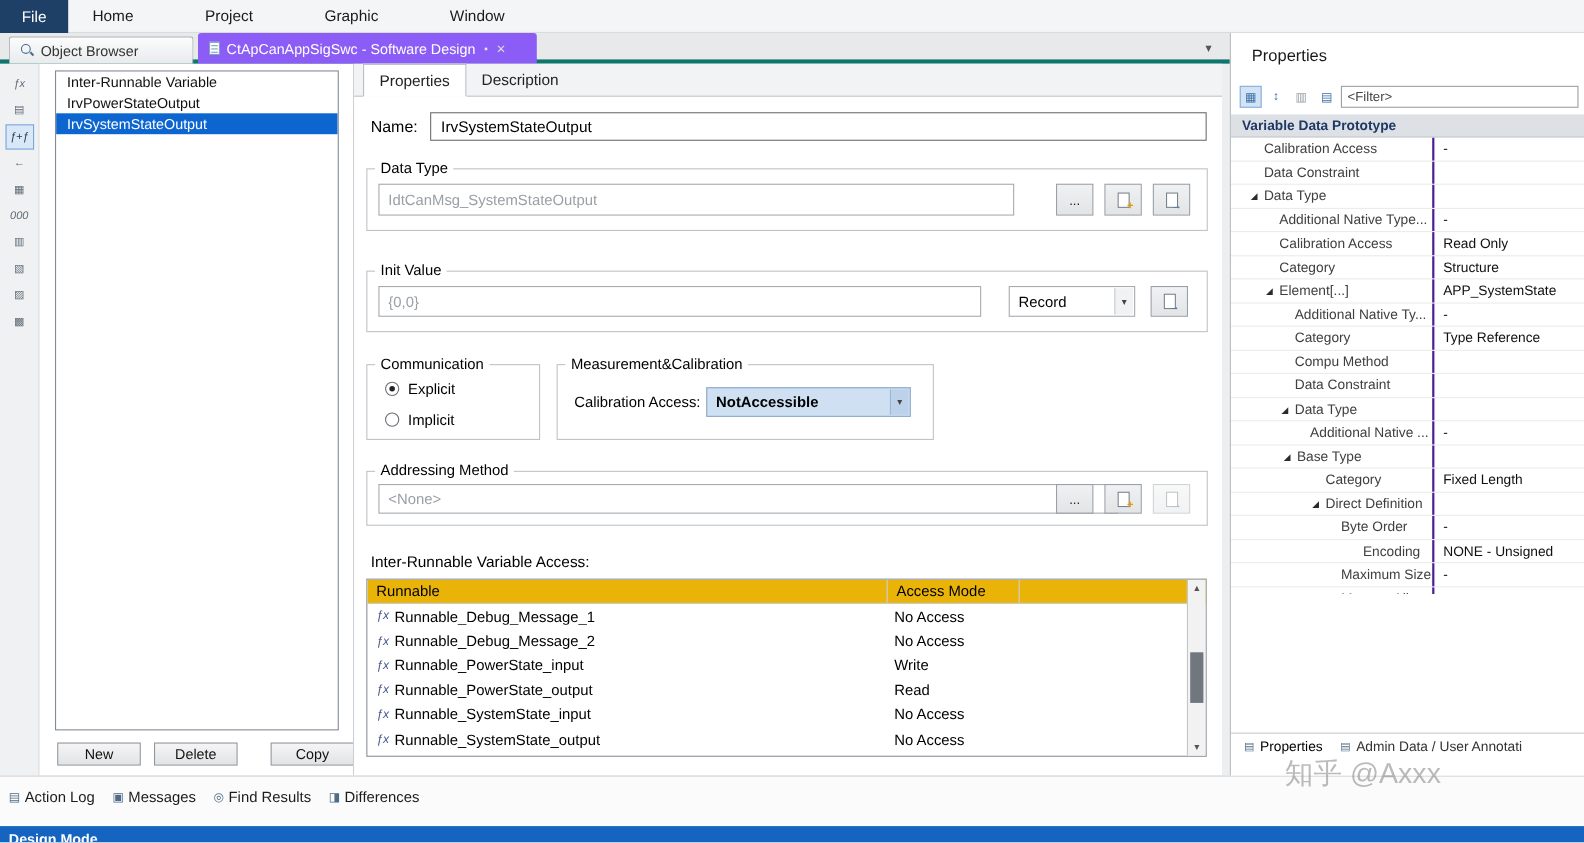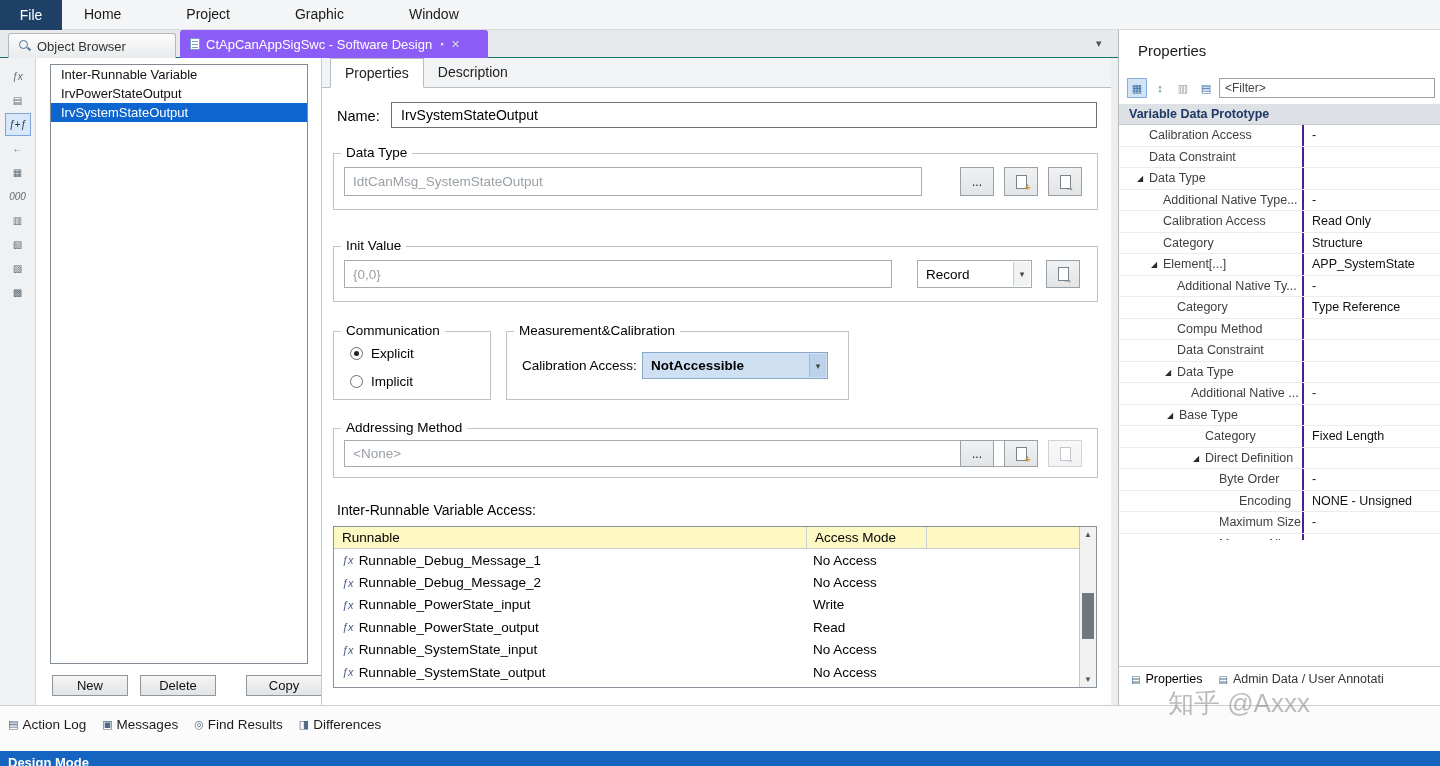--- a/index.html
+++ b/index.html
@@ -7,21 +7,21 @@
   body { font-family:"Liberation Sans","DejaVu Sans",sans-serif; background:#fff; position:relative; }
   .app { position:absolute; inset:0; }
 
   
   .menubar { position:absolute; left:0; top:0; width:1440px; height:30px; background:#f4f5f6; border-bottom:1px solid #d9dbdd; display:flex; align-items:center; }
   .file-btn { width:62px; height:30px; background:#1e3f66; color:#fff; font-size:14px; display:flex; align-items:center; justify-content:center; cursor:default; }
   .menu-items { display:flex; align-items:center; margin-left:6px;gap:33px; }
   .mitem { padding:0 16px; font-size:14px; color:#1a1a1a; line-height:29px; cursor:default; }
 
   
-  .tabrow { position:absolute; left:0; top:30px; width:1312px; height:28px; background:#e7e9ea; border-bottom:1px solid #0f766e; }
+  .tabrow { position:absolute; left:0; top:30px; width:1312px; height:28px; background:#e7e9ea; border-bottom:4px solid #0f766e; }
   .dtab { position:absolute; display:flex; align-items:center; font-size:13px; padding:0 10px; cursor:default; }
   .dtab.inactive { left:8px; top:3px; height:25px; width:168px; background:linear-gradient(#fcfcfc,#e8eaec); border:1px solid #b3b8bd; border-bottom:none; border-radius:3px 3px 0 0; color:#333; }
   .dtab.active { left:180px; top:0; height:28px; width:308px; background:#8b5cf6; color:#fff; border-radius:3px 3px 0 0; }
   .dtab-label { white-space:nowrap; overflow:hidden; }
   .mag { width:12px; height:12px; position:relative; display:inline-block; margin-right:6px; flex:none; }
   .mag::before { content:""; position:absolute; left:0; top:0; width:7px; height:7px; border:1.5px solid #4a6f94; border-radius:50%; }
   .mag::after { content:""; position:absolute; left:8px; top:8px; width:4px; height:2px; background:#4a6f94; transform:rotate(45deg); }
   .docic { width:10px; height:12px; background:#fff; border:1px solid #7e9ec4; display:inline-block; margin-right:6px; position:relative; flex:none; }
   .docic::after { content:""; position:absolute; left:1px; top:2px; width:6px; height:1px; background:#7e9ec4; box-shadow:0 3px 0 #7e9ec4,0 6px 0 #7e9ec4; }
   .mod { margin-left:8px; font-size:9px; color:#e8e8e8; }
@@ -75,21 +75,21 @@
   .combo.calib { left:135px; top:20px; width:186px; height:27px; background:#cfe0f2; border-color:#8aa8c8; font-weight:bold; }
   .combo.calib .arr { background:#bcd2ea; border-left-color:#9db8d4; }
   .mlabel { position:absolute; left:15px; top:26px; font-size:13.5px; color:#000; }
   .rrow { display:flex; align-items:center; margin:0 0 13px 16px; cursor:pointer; }
   #radio-group { position:absolute; left:0; top:14px; }
   .rdot { width:13px; height:13px; border:1px solid #6a6f75; border-radius:50%; background:#fff; margin-right:8px; position:relative; flex:none; }
   .rdot.on::after { content:""; position:absolute; left:3px; top:3px; width:5px; height:5px; border-radius:50%; background:#222; }
   .rlab { font-size:13.5px; color:#000; }
   .tlabel { position:absolute; left:15px; top:414px; font-size:14px; color:#000; }
   .atable { position:absolute; left:11px; top:438px; width:764px; height:162px; border:1px solid #8a9099; background:#fff; overflow:hidden; }
-  .thead { display:flex; height:22px; border-bottom:1px solid #c9ccd0; background:#fef9c3; }
+  .thead { display:flex; height:22px; border-bottom:1px solid #c9ccd0; background:#eab308; }
   .th { font-size:13.5px; color:#000; line-height:21px; padding-left:8px; }
   .th.c1 { width:473px; border-right:1px solid #cdd0d4; }
   .th.c2 { width:120px; border-right:1px solid #cdd0d4; }
   .trow { display:flex; height:22.4px; align-items:center; }
   .tc { font-size:13.5px; color:#000; white-space:nowrap; overflow:hidden; }
   .tc.c1 { width:473px; padding-left:8px; display:flex; align-items:center; }
   .tc.c2 { width:200px; padding-left:6px; }
   .fxic { font-style:italic; font-size:11px; color:#4a5b8c; margin-right:5px; flex:none; }
   .vscroll { position:absolute; right:0; top:0; width:17px; height:160px; background:#f2f2f3; border-left:1px solid #c3c6c9; }
   .sarrow { position:absolute; left:0; width:16px; text-align:center; font-size:8px; color:#555; cursor:pointer; }

